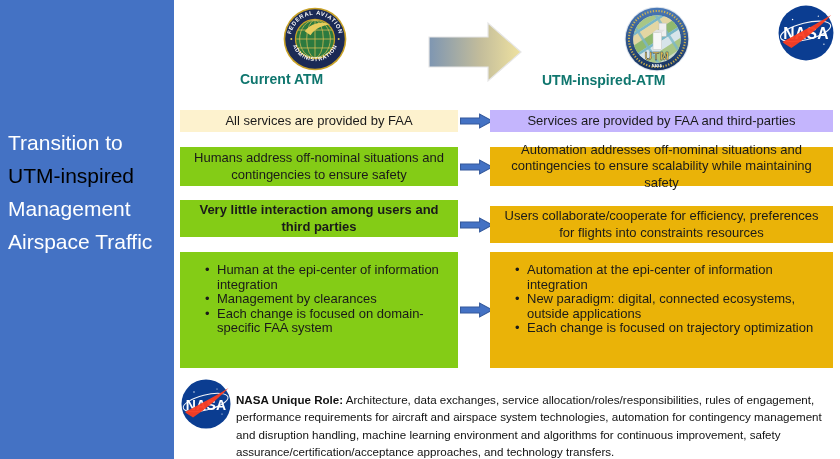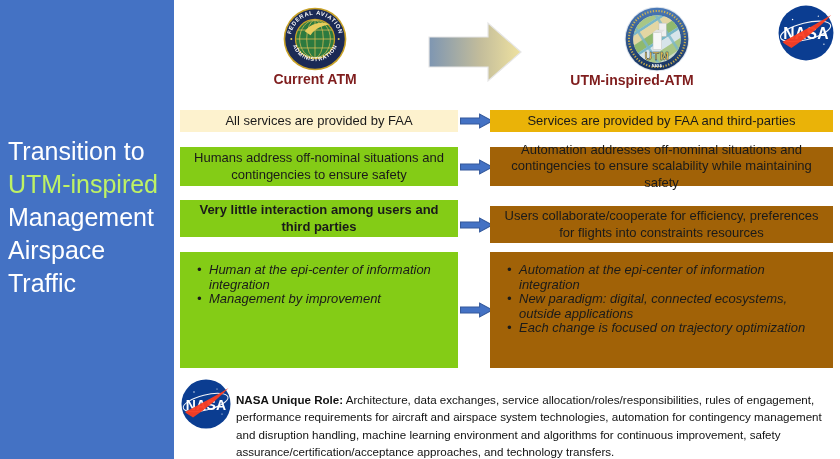--- a/index.html
+++ b/index.html
@@ -1,39 +1,39 @@
 <!DOCTYPE html>
 <html><head>
 <meta charset="utf-8">
 <style>
   html,body{margin:0;padding:0;background:#fff;}
   .slide{position:relative;width:840px;height:459px;background:#ffffff;overflow:hidden;
          font-family:"Liberation Sans",sans-serif;color:#1a1a1a;}
 
   
   .sidebar{position:absolute;left:0;top:0;width:174px;height:459px;background:#4472C4;}
-  .sidebar-title{position:absolute;left:8px;top:135px;font-size:25px;line-height:33px;font-weight:400;}
+  .sidebar-title{position:absolute;left:8px;top:126px;font-size:21px;line-height:33px;font-weight:400;}
   .t-white{color:#ffffff}
-  .t-gold{color:#bef264}
+  .t-gold{color:#000000}
 
   
   .abs{position:absolute;}
-  .logo-label{position:absolute;font-weight:bold;font-size:14px;color:#7f1d1d;text-align:center;}
+  .logo-label{position:absolute;font-weight:bold;font-size:14px;color:#0f766e;text-align:left;}
 
   
   .box{position:absolute;display:flex;align-items:center;justify-content:center;
        box-sizing:border-box;font-size:13px;line-height:1.27;text-align:center;padding:2px 10px;}
   .left-col{left:180px;width:278px;}
   .right-col{left:490px;width:343px;}
   .bg-cream{background:#FDF2CE;}
-  .bg-gold{background:#eab308;}
+  .bg-gold{background:#c4b5fd;}
   .bg-lav{background:#84cc16;}
-  .bg-peri{background:#a16207;}
+  .bg-peri{background:#eab308;}
 
-  .bullets{align-items:flex-start;justify-content:flex-start;text-align:left;padding:11px 8px 6px 12px;font-style:italic;}
+  .bullets{align-items:flex-start;justify-content:flex-start;text-align:left;padding:11px 8px 6px 20px;}
   .bullets ul{margin:0;padding:0;list-style:none;}
   .bullets li{position:relative;padding-left:17px;line-height:14.6px;}
   .bullets li::before{content:"\2022";position:absolute;left:5px;top:0;}
 
   .mid-arrow{position:absolute;left:460px;width:33px;height:16px;}
 
   
   .footer-text{position:absolute;left:236px;top:379px;width:592px;font-size:11.6px;line-height:17.6px;color:#111;}
   .footer-text b{font-weight:bold;text-align:center;}
 </style>
@@ -153,21 +153,22 @@
 
   <div class="box left-col bg-lav" style="top:200px;height:37px;font-weight:bold;">Very little interaction among users and third parties</div>
   <svg class="mid-arrow" style="top:217px;" viewBox="0 0 32 15">
     <polygon points="0.5,4.5 19,4.5 19,0.8 31.4,7.5 19,14.2 19,10.5 0.5,10.5" fill="#4472C4" stroke="#35599B" stroke-width="1"></polygon>
   </svg>
   <div class="box right-col bg-peri" style="top:206px;height:37px;">Users collaborate/cooperate for efficiency, preferences for flights into constraints resources</div>
 
   <div class="box left-col bg-lav bullets" style="top:252px;height:116px;">
     <ul>
       <li>Human at the epi-center of information integration</li>
-      <li>Management by improvement</li>
+      <li>Management by clearances</li>
+      <li>Each change is focused on domain-specific FAA system</li>
     </ul>
   </div>
   <svg class="mid-arrow" style="top:302px;" viewBox="0 0 32 15">
     <polygon points="0.5,4.5 19,4.5 19,0.8 31.4,7.5 19,14.2 19,10.5 0.5,10.5" fill="#4472C4" stroke="#35599B" stroke-width="1"></polygon>
   </svg>
   <div class="box right-col bg-peri bullets" style="top:252px;height:116px;">
     <ul>
       <li>Automation at the epi-center of information integration</li>
       <li>New paradigm: digital, connected ecosystems, outside applications</li>
       <li>Each change is focused on trajectory optimization</li>

